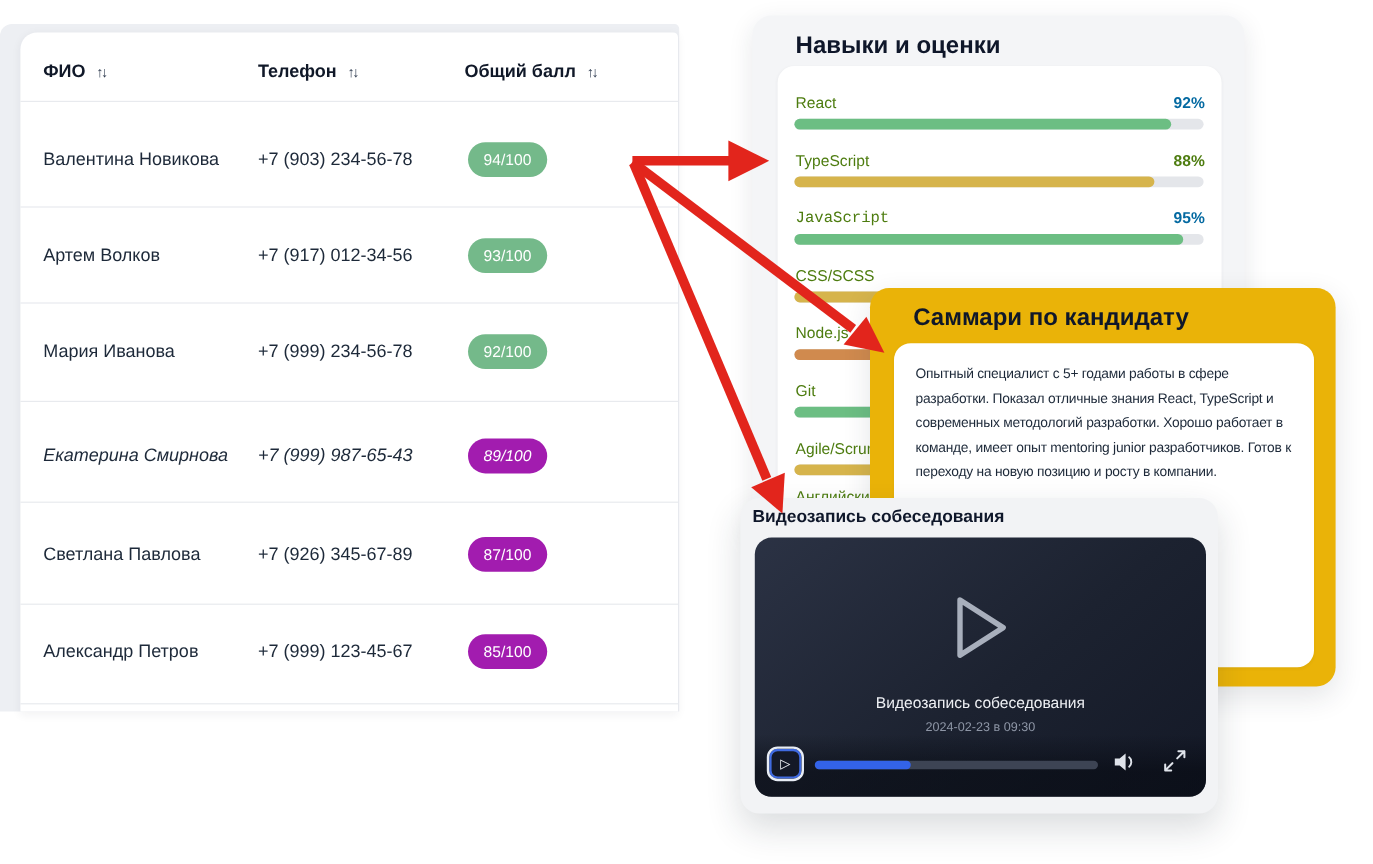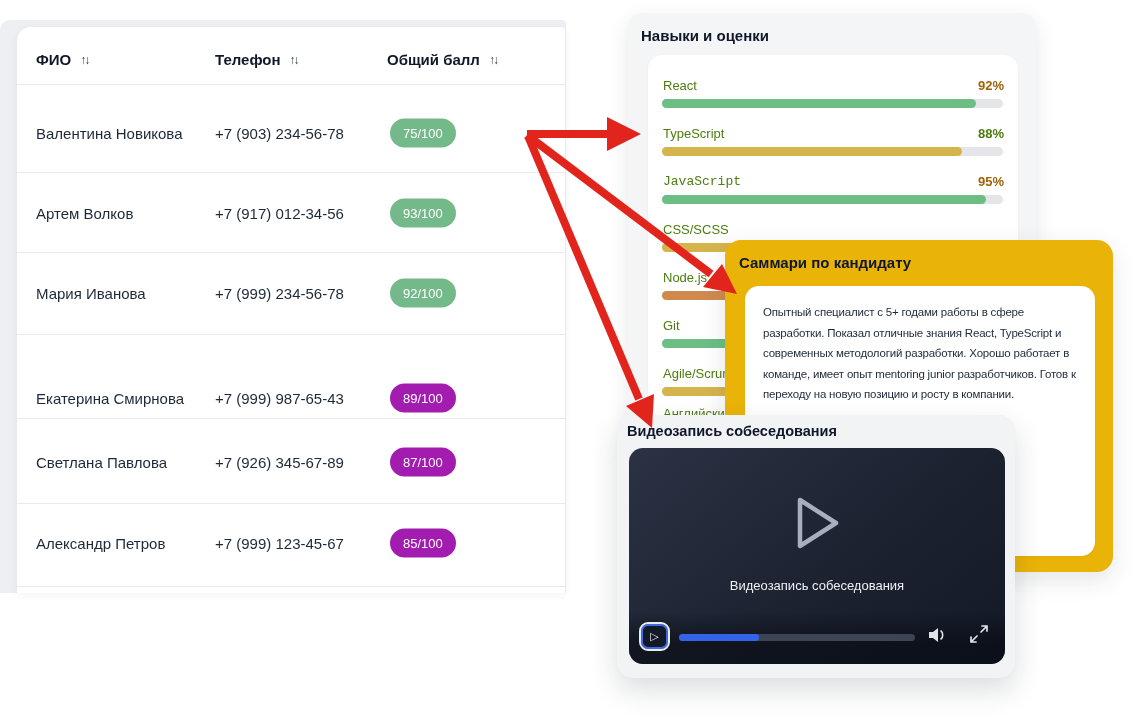--- a/index.html
+++ b/index.html
@@ -26,26 +26,26 @@
   .badge { position:absolute; left:373px; top:50%; transform:translateY(-50%);
     min-width:64px; height:29px; border-radius:15px; color:#ffffff; font-size:13px;
     display:flex; align-items:center; justify-content:center; padding:0 13px; }
   .badge.green { background:#74b98a; }
   .badge.yellow { background:#a21caf; }
 
   
   .skills-panel { position:absolute; left:627px; top:13px; width:410px; height:440px;
     background:#f4f5f7; border-radius:16px; z-index:3;
     box-shadow:0 6px 20px rgba(30,41,59,0.10); }
-  .panel-title { position:absolute; left:14px; top:14px; font-size:15px; font-weight:700; color:#0f172a; white-space:nowrap; }
+  .panel-title { position:absolute; left:36px; top:14px; font-size:20px; font-weight:700; color:#0f172a; white-space:nowrap; }
   .skills-card { position:absolute; left:21px; top:42px; width:370px; height:390px;
     background:#ffffff; border-radius:14px; box-shadow:0 1px 3px rgba(30,41,59,0.05); overflow:hidden; }
   .skill-label { position:absolute; left:15px; font-size:13px; font-weight:500; color:#4d7c0f; white-space:nowrap; }
   .skill-value { position:absolute; right:14px; font-size:13px; font-weight:700; }
-  .skill-value.green { color:#a16207; }
+  .skill-value.green { color:#0369a1; }
   .skill-value.yellow { color:#4d7c0f; }
   .skill-track { position:absolute; left:14px; width:341px; height:9px; border-radius:5px; background:#e4e6ea; }
   .skill-fill { height:9px; border-radius:5px; }
   .skill-fill.green { background:#6cbe83; }
   .skill-fill.yellow { background:#d6b44c; }
   .skill-fill.orange { background:#d08a4e; }
 
   
   .summary-panel { position:absolute; left:725px; top:240px; width:388px; height:332px;
     background:#eab308; border-radius:16px; z-index:4;
@@ -100,33 +100,33 @@
       </div>
       <div class="th" style="left:370px">
         <span>Общий балл</span>
         <span class="sort-glyph">↑↓</span>
       </div>
     </div>
     <div id="table-rows">
         <div class="t-row" style="top: 66px;">
           <div class="cell-name">Валентина Новикова</div>
           <div class="cell-phone">+7 (903) 234-56-78</div>
-          <div class="badge green">75/100</div>
+          <div class="badge green">94/100</div>
         </div>
         <div class="t-row" style="top: 146px;">
           <div class="cell-name">Артем Волков</div>
           <div class="cell-phone">+7 (917) 012-34-56</div>
           <div class="badge green">93/100</div>
         </div>
         <div class="t-row" style="top: 226px;">
           <div class="cell-name">Мария Иванова</div>
           <div class="cell-phone">+7 (999) 234-56-78</div>
           <div class="badge green">92/100</div>
         </div>
-        <div class="t-row" style="top: 331px;">
+        <div class="t-row" style="top: 313px; font-style: italic;">
           <div class="cell-name">Екатерина Смирнова</div>
           <div class="cell-phone">+7 (999) 987-65-43</div>
           <div class="badge yellow">89/100</div>
         </div>
         <div class="t-row" style="top: 395px;">
           <div class="cell-name">Светлана Павлова</div>
           <div class="cell-phone">+7 (926) 345-67-89</div>
           <div class="badge yellow">87/100</div>
         </div>
         <div class="t-row" style="top: 476px;">
@@ -194,20 +194,21 @@
     </div>
   </div>
 
   <div class="video-panel">
     <div class="video-title">Видеозапись собеседования</div>
     <div class="video-screen">
       <svg class="big-play" width="50" height="58" viewBox="0 0 50 58">
         <path d="M8 6 L44 29 L8 52 Z" fill="none" stroke="#a8afbc" stroke-width="4.5" stroke-linejoin="round"></path>
       </svg>
       <div class="vs-title">Видеозапись собеседования</div>
+      <div class="vs-date">2024-02-23 в 09:30</div>
       <div class="controls-shade"></div>
       <div class="mini-play">▷</div>
       <div class="progress-track">
         <div class="progress-fill" id="progress-fill" style="width: 34%;"></div>
       </div>
       <svg class="ctrl-icon" style="left:299px; top:179px" width="20" height="16" viewBox="0 0 20 16">
         <path d="M1 5 L5 5 L10 1 L10 15 L5 11 L1 11 Z" fill="#dfe3ea"></path>
         <path d="M13 4 C15.3 5.6 15.3 10.4 13 12" fill="none" stroke="#dfe3ea" stroke-width="1.6" stroke-linecap="round"></path>
       </svg>
       <svg class="ctrl-icon" style="left:340px; top:176px" width="20" height="20" viewBox="0 0 20 20">

